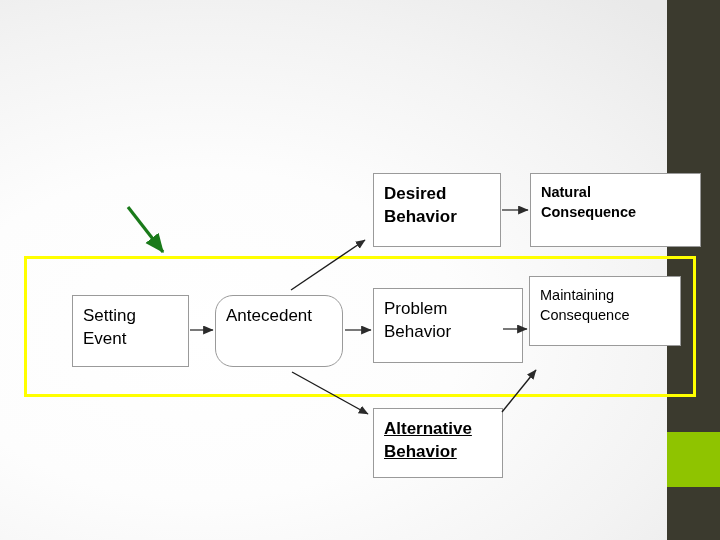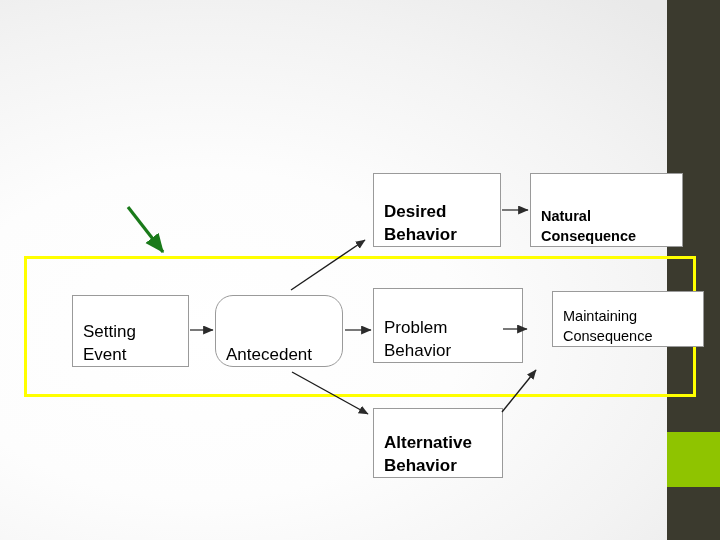--- a/index.html
+++ b/index.html
@@ -84,40 +84,40 @@
     white-space: nowrap;
   }
 
   
   .node {
     position: absolute;
     box-sizing: border-box;
     background: #ffffff;
     border: 1.3px solid #9a9a9a;
     display: flex;
-    align-items: flex-end;
+    align-items: flex-start;
     padding: 8px 12px 0 10px;
   }
   .node .node-label {
     font-size: 17px;
     line-height: 23px;
     color: #000;
     white-space: pre-line;
   }
   .node.bold .node-label { font-weight: bold; }
   .node.small .node-label { font-size: 14.5px; line-height: 20px; font-weight: bold; }
   .node.small-reg .node-label { font-size: 14.5px; line-height: 20px; font-weight: normal; }
 
   #node-desired      { left: 373px; top: 173px; width: 128px; height: 74px; }
-  #node-natural      { left: 530px; top: 173px; width: 153px; height: 74px; }
+  #node-natural      { left: 530px; top: 173px; width: 171px; height: 74px; }
   #node-setting      { left: 72px;  top: 295px; width: 117px; height: 72px; }
   #node-antecedent   { left: 215px; top: 295px; width: 128px; height: 72px; border-radius: 18px; }
   #node-problem      { left: 373px; top: 288px; width: 150px; height: 75px; }
-  #node-maintaining  { left: 529px; top: 291px; width: 152px; height: 56px; margin-left: 23px; }
-  #node-alternative  { left: 373px; top: 408px; width: 130px; height: 70px; }
+  #node-maintaining  { left: 529px; top: 276px; width: 152px; height: 70px; }
+  #node-alternative  { left: 373px; top: 408px; width: 130px; height: 70px; text-decoration: underline; }
 
   
   .arrow-layer {
     position: absolute;
     left: 0; top: 0;
     width: 720px; height: 540px;
     pointer-events: none;
   }
 </style>
 </head>

